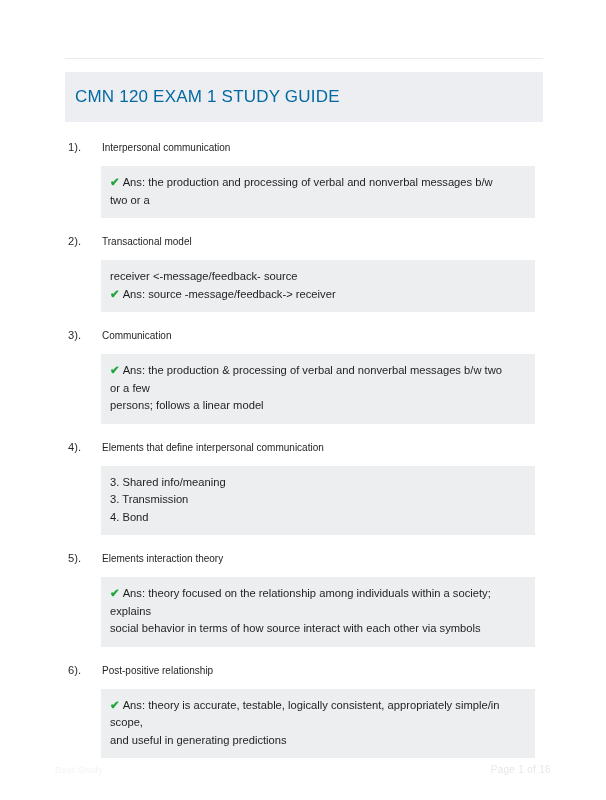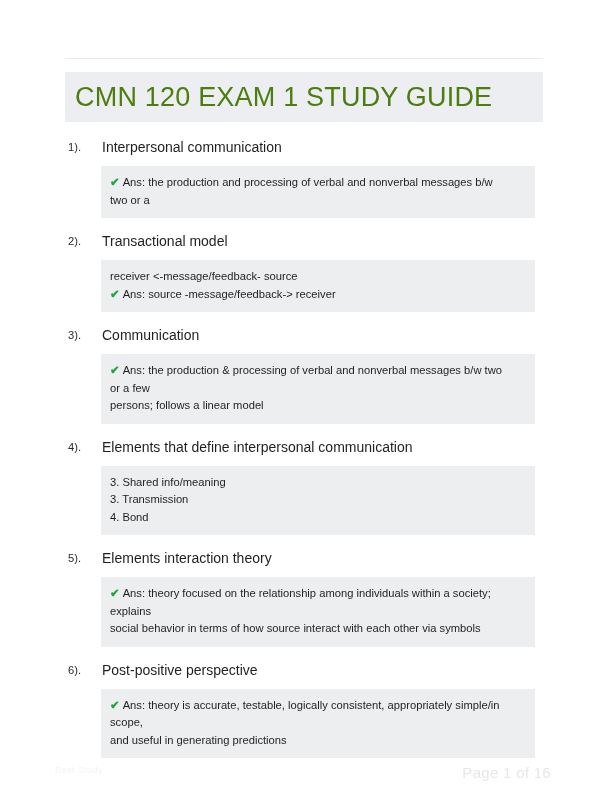--- a/index.html
+++ b/index.html
@@ -37,24 +37,24 @@
     position: absolute;
     left: 65px;
     top: 72px;
     width: 478px;
     height: 50px;
     background: #eceef2;
     display: flex;
     align-items: center;
   }
   .doc-title {
-    font-size: 27px;
+    font-size: 17px;
     font-weight: normal;
     letter-spacing: 0.2px;
-    color: #4d7c0f;
+    color: #0369a1;
     padding-left: 10px;
     white-space: nowrap;
   }
 
   .qa-list {
     position: absolute;
     left: 0;
     top: 140px;
     width: 606px;
   }
@@ -71,21 +71,21 @@
   }
   .q-num {
     width: 34px;
     flex: 0 0 34px;
     font-size: 11.2px;
     color: #2a2a2a;
     line-height: 15px;
     padding-top: 0px;
   }
   .q-text {
-    font-size: 14px;
+    font-size: 10px;
     color: #1f1f1f;
     line-height: 15px;
   }
 
   .ans-box {
     margin-top: 11px;
     margin-left: 101px;
     width: 434px;
     background: #eceeef;
     box-sizing: border-box;
@@ -115,21 +115,21 @@
     left: 55px;
     top: 8px;
     font-size: 9.5px;
     color: #f4f4f6;
     letter-spacing: 0.2px;
   }
   .footer-right {
     position: absolute;
     right: 55px;
     top: 8px;
-    font-size: 15px;
+    font-size: 10px;
     color: #e6e7ea;
     letter-spacing: 0.3px;
   }
 </style>
 </head>
 <body>
 
 <div class="page">
 
   <div class="top-rule"></div>
@@ -185,21 +185,21 @@
           <div class="q-text">Elements interaction theory</div>
         </div>
         <div class="ans-box">
           <div class="ans-line"><span class="check">✔</span><span>Ans: theory focused on the relationship among individuals within a society; explains</span></div>
           <div class="ans-line">social behavior in terms of how source interact with each other via symbols</div>
         </div>
       </div>
       <div class="qa-item">
         <div class="q-row">
           <div class="q-num">6).</div>
-          <div class="q-text">Post-positive perspective</div>
+          <div class="q-text">Post-positive relationship</div>
         </div>
         <div class="ans-box">
           <div class="ans-line"><span class="check">✔</span><span>Ans: theory is accurate, testable, logically consistent, appropriately simple/in scope,</span></div>
           <div class="ans-line">and useful in generating predictions</div>
         </div>
       </div>
     </div>
 
   <div class="footer">
     <div class="footer-left">Best Study</div>

